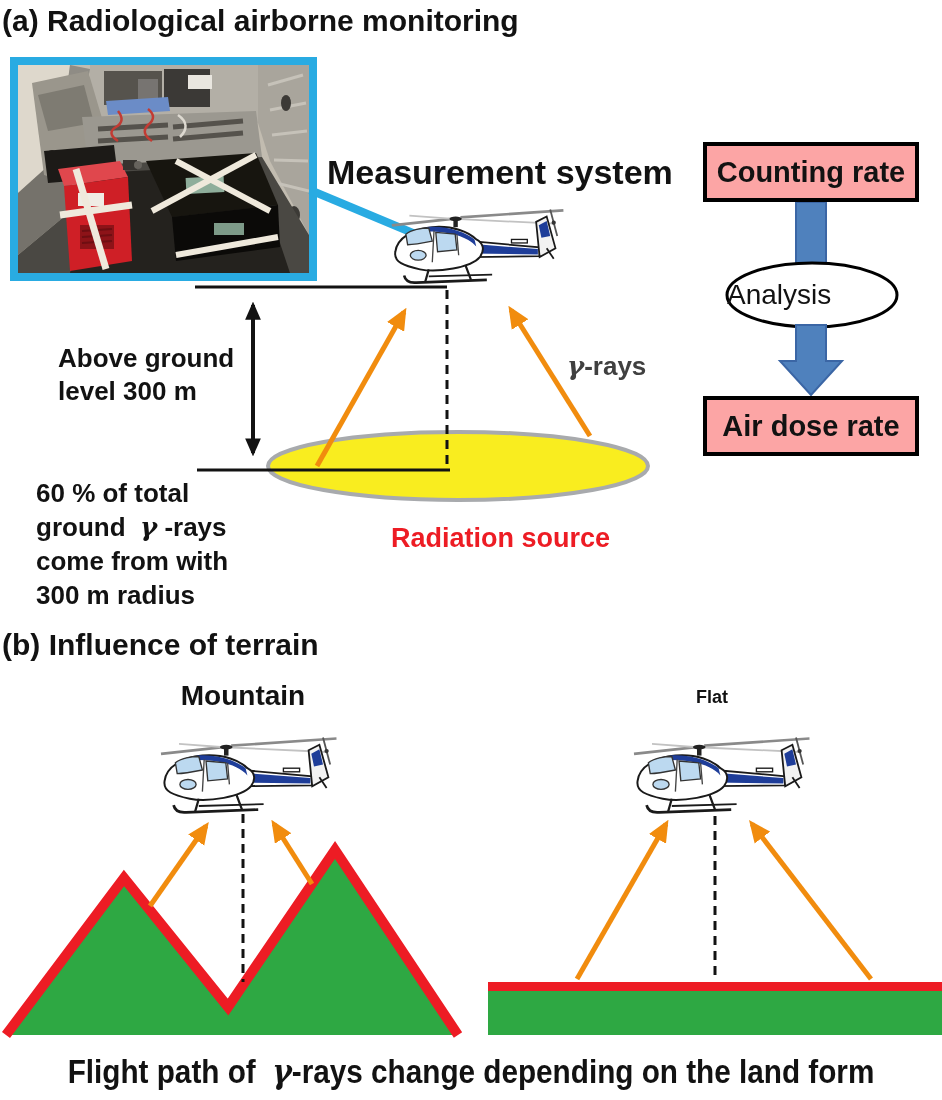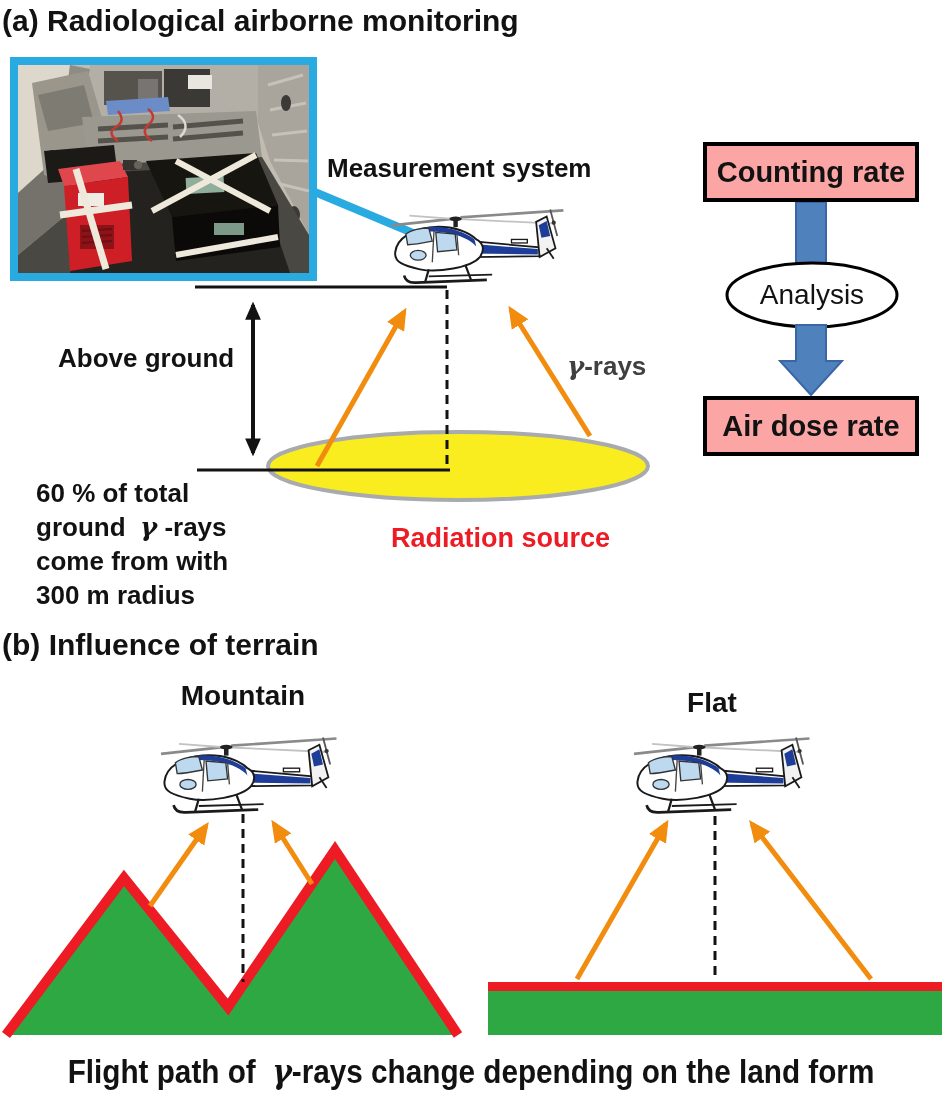--- a/index.html
+++ b/index.html
@@ -21,21 +21,21 @@
   }
   #photo svg{display:block;width:100%;height:100%;}
   #overlay{position:absolute;left:0;top:0;z-index:2;}
   .flowbox{
     position:absolute;width:216px;height:60px;box-sizing:border-box;
     border:4px solid #000;background:#fca5a5;display:flex;align-items:center;justify-content:center;
     font-size:29px;font-weight:600;z-index:3;
   }
   .textlayer{z-index:3;}
   #analysis-label{
-    position:absolute;left:727px;top:279px;width:170px;text-align:center;
+    position:absolute;left:727px;top:279px;width:170px;
     font-size:28px;font-weight:500;z-index:3;
   }
   #caption{
     position:absolute;left:0;top:1052px;width:942px;text-align:center;
     font-size:33px;font-weight:600;transform:scaleX(0.9);transform-origin:50% 50%;z-index:3;
   }
 </style>
 </head>
 <body>
 
@@ -160,24 +160,25 @@
     <rect x="488" y="991" width="454" height="44" fill="#2ea843"></rect>
     <rect x="488" y="982" width="454" height="9" fill="#ed1c24"></rect>
     <line x1="715" y1="816" x2="715" y2="980" stroke="#121212" stroke-width="3" stroke-dasharray="9,6"></line>
     <line x1="577" y1="979" x2="666" y2="824" stroke="#f18c0e" stroke-width="5" marker-end="url(#mOrange)"></line>
     <line x1="871" y1="979" x2="752" y2="824" stroke="#f18c0e" stroke-width="5" marker-end="url(#mOrange)"></line>
     <use href="#heli" transform="translate(625,734) scale(0.9)"></use>
   </svg>
 
   <div class="t title textlayer" style="left:2px;top:4px;">(a) Radiological airborne monitoring</div>
 
-  <div class="t textlayer" style="left:327px;top:153px;font-size:26px;">Measurement system</div>
+  <div class="t textlayer" style="left:327px;top:153px;font-size:34px;">Measurement system</div>
 
   <div class="t lab textlayer" style="left:58px;top:342px;">
     <div>Above ground</div>
+    <div>level 300 m</div>
   </div>
 
   <div class="t lab textlayer" style="left:36px;top:476px;line-height:34px;">
     <div>60 % of total</div>
     <div><span class="pre">ground  </span><span class="gamma pre">γ</span><span class="pre"> -rays</span></div>
     <div>come from with</div>
     <div>300 m radius</div>
   </div>
 
   <div class="t orange-text textlayer" style="left:567px;top:351px;font-size:26px;"><span class="gamma">γ</span><span>-rays</span></div>
@@ -185,17 +186,17 @@
   <div class="t red-text textlayer" style="left:391px;top:503px;font-size:27px;">Radiation source</div>
 
   <div class="flowbox" style="left:703px;top:142px;">Counting rate</div>
   <div id="analysis-label">Analysis</div>
   <div class="flowbox" style="left:703px;top:396px;">Air dose rate</div>
 
 
   <div class="t title textlayer" style="left:2px;top:628px;">(b) Influence of terrain</div>
 
   <div class="t textlayer" style="left:143px;top:680px;width:200px;text-align:center;font-size:28px;">Mountain</div>
-  <div class="t textlayer" style="left:612px;top:687px;width:200px;text-align:center;font-size:28px;">Flat</div>
+  <div class="t textlayer" style="left:612px;top:687px;width:200px;text-align:center;font-size:18px;">Flat</div>
 
   <div id="caption"><span class="pre">Flight path of  </span><span class="gamma pre">γ</span><span class="pre">-rays change depending on the land form</span></div>
 
 </div>
 
 </body></html>

